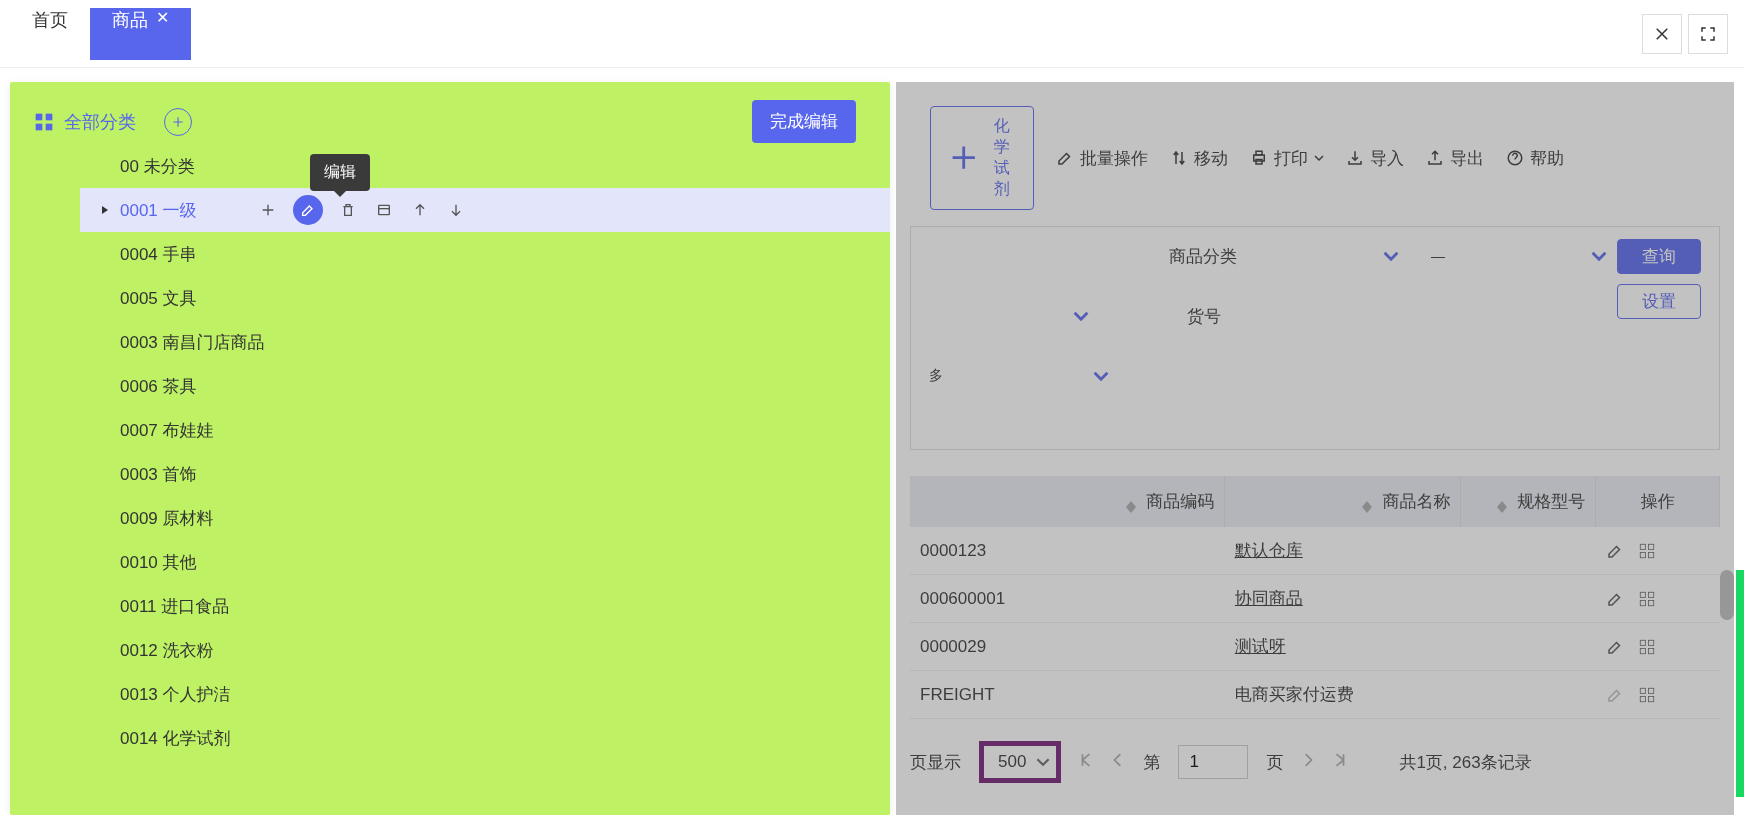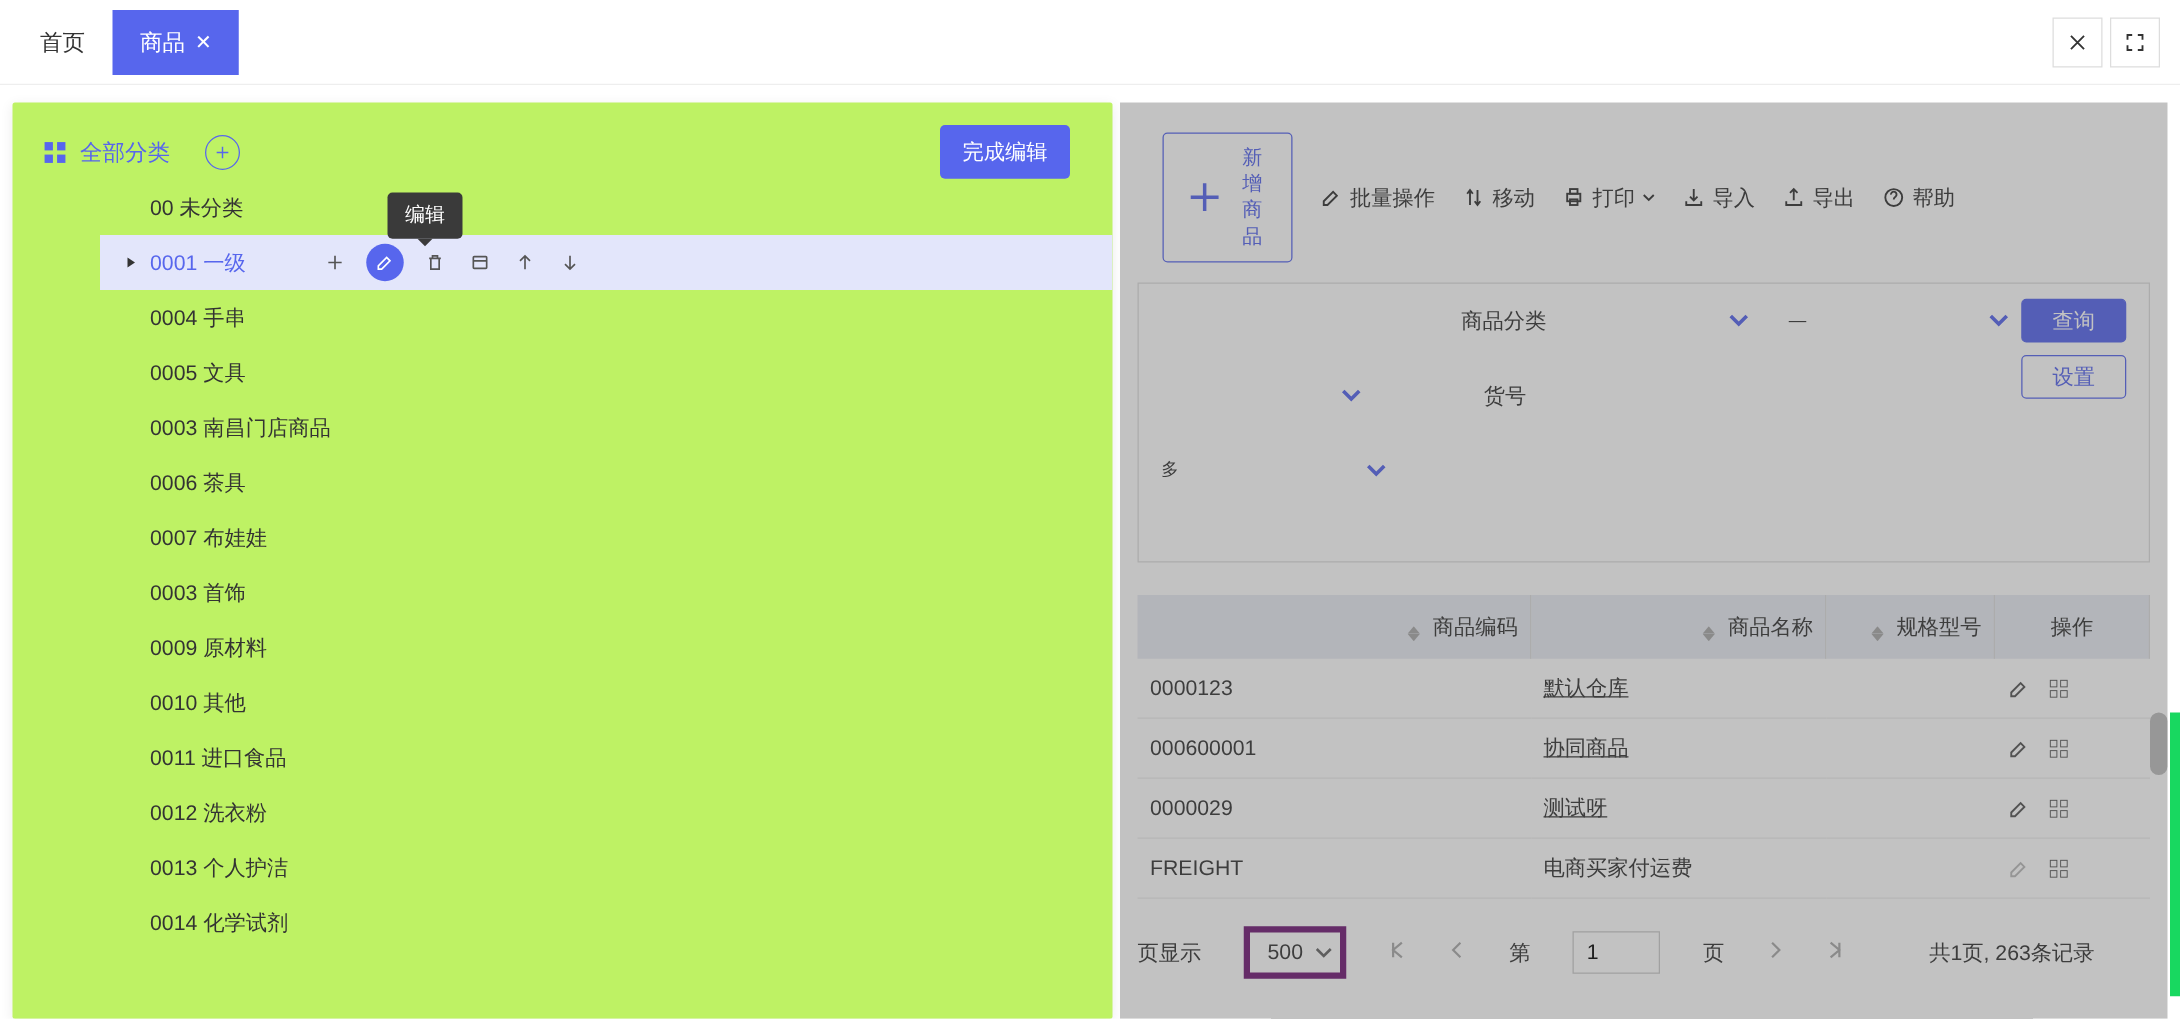--- a/index.html
+++ b/index.html
@@ -20,21 +20,20 @@
   display: flex;
   align-items: center;
   padding: 0 10px;
   border-bottom: 1px solid #eee;
   background: #fff;
   position: relative;
 }
 .tab {
   height: 52px;
   display: flex;
-  align-items: center;
   padding: 0 22px;
   font-size: 18px;
   cursor: pointer;
   color: #333;
 }
 .tab.active {
   background: #5766ED;
   color: #fff;
 }
 .tab .close-x {
@@ -318,21 +317,21 @@
 .table td .link { text-decoration: underline; cursor: pointer; }
 .ops { display: flex; gap: 14px; }
 .ops svg { width: 18px; height: 18px; color: #555; cursor: pointer; }
 .ops.disabled svg:first-child { color: #bbb; }
 
 
 .pagination {
   margin-top: 22px;
   display: flex;
   align-items: center;
-  gap: 34px;
+  gap: 18px;
   font-size: 17px;
   color: #333;
 }
 .page-select {
   border: 5px solid #701a75;
   padding: 6px 30px 6px 14px;
   position: relative;
   cursor: pointer;
 }
 .page-select svg { position: absolute; right: 6px; top: 50%; transform: translateY(-50%); width: 14px; height: 14px; }
@@ -499,21 +498,21 @@
     </div>
   </div>
 
   <div class="panel-right">
     <div class="panel-right-inner">
       <div class="toolbar">
         <button class="btn-add">
           <svg viewBox="0 0 24 24">
               <path d="M12 4v16 M4 12h16" stroke="#5766ED" stroke-width="2" fill="none"></path>
             </svg>
-          <span>新增商品</span>
+          <span>化学试剂</span>
         </button>
         <div class="tool-item">
           <svg viewBox="0 0 24 24">
               <path d="M4 20h4l10-10-4-4L4 16v4z" stroke="currentColor" stroke-width="2" fill="none"></path>
             </svg>
           <span>批量操作</span>
         </div>
         <div class="tool-item">
           <svg viewBox="0 0 24 24">
               <path d="M8 4v16 M16 20V4 M5 8l3-4 3 4 M13 16l3 4 3-4" stroke="currentColor" stroke-width="2" fill="none"></path>

